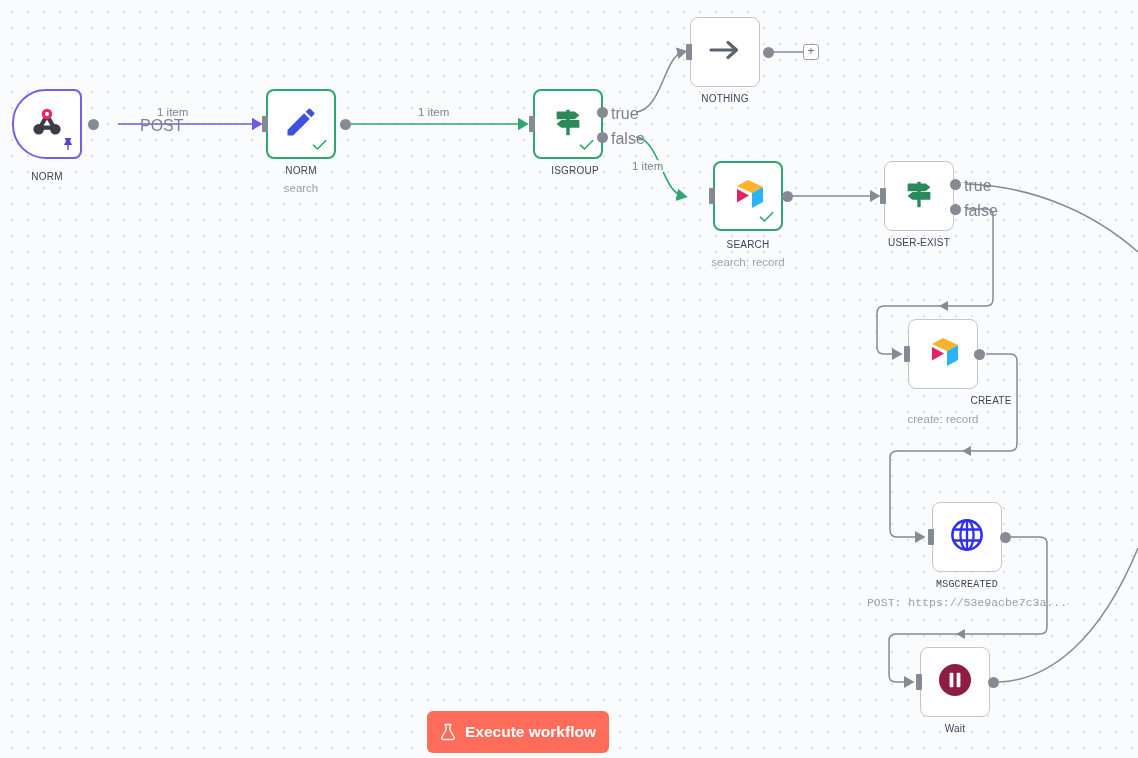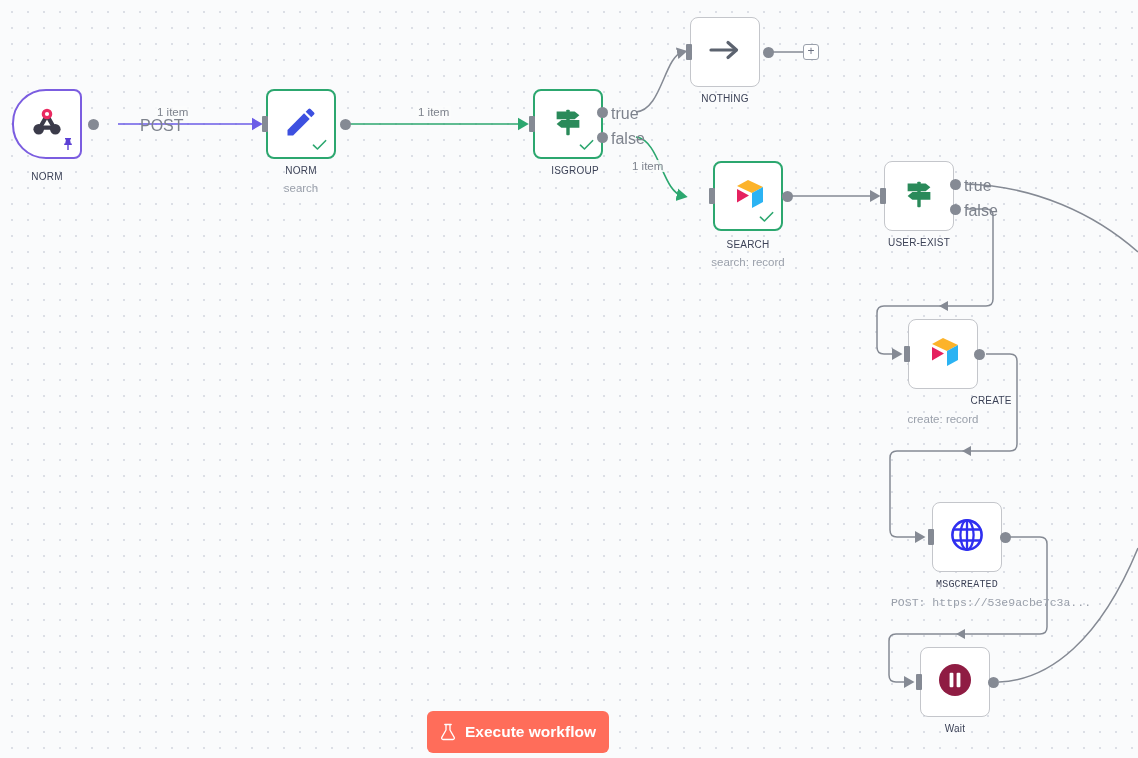--- a/index.html
+++ b/index.html
@@ -300,21 +300,21 @@
       <svg width="40" height="40" viewBox="0 0 40 40">
         <circle cx="20" cy="20" r="14.6" fill="none" stroke="#2f2ff0" stroke-width="2.6"></circle>
         <ellipse cx="20" cy="20" rx="6.6" ry="14.6" fill="none" stroke="#2f2ff0" stroke-width="2.3"></ellipse>
         <path d="M6 14.5 H34 M6 25.5 H34 M20 5.4 V34.6" stroke="#2f2ff0" stroke-width="2.3" fill="none"></path>
       </svg>
     </span>
   </div>
   <div class="inport" style="left:-4px;top:27px;"></div>
   <div class="dot" style="left:68px;top:30px;"></div>
   <div class="nlabel" style="left:35px;top:77px;">MSGCREATED</div>
-  <div class="nsub" style="left:35px;top:94px;margin-left:24px;">POST: https://53e9acbe7c3a...</div>
+  <div class="nsub" style="left:35px;top:94px;">POST: https://53e9acbe7c3a...</div>
 </div>
 
 <div class="node" style="left:920px;top:647px;">
   <div class="nbox">
     <span>
       <svg width="36" height="36" viewBox="0 0 36 36">
         <circle cx="18" cy="18" r="16" fill="#8f1c43"></circle>
         <rect x="12.6" y="10.8" width="3.8" height="14.4" rx="1" fill="#fff"></rect>
         <rect x="19.6" y="10.8" width="3.8" height="14.4" rx="1" fill="#fff"></rect>
       </svg>

